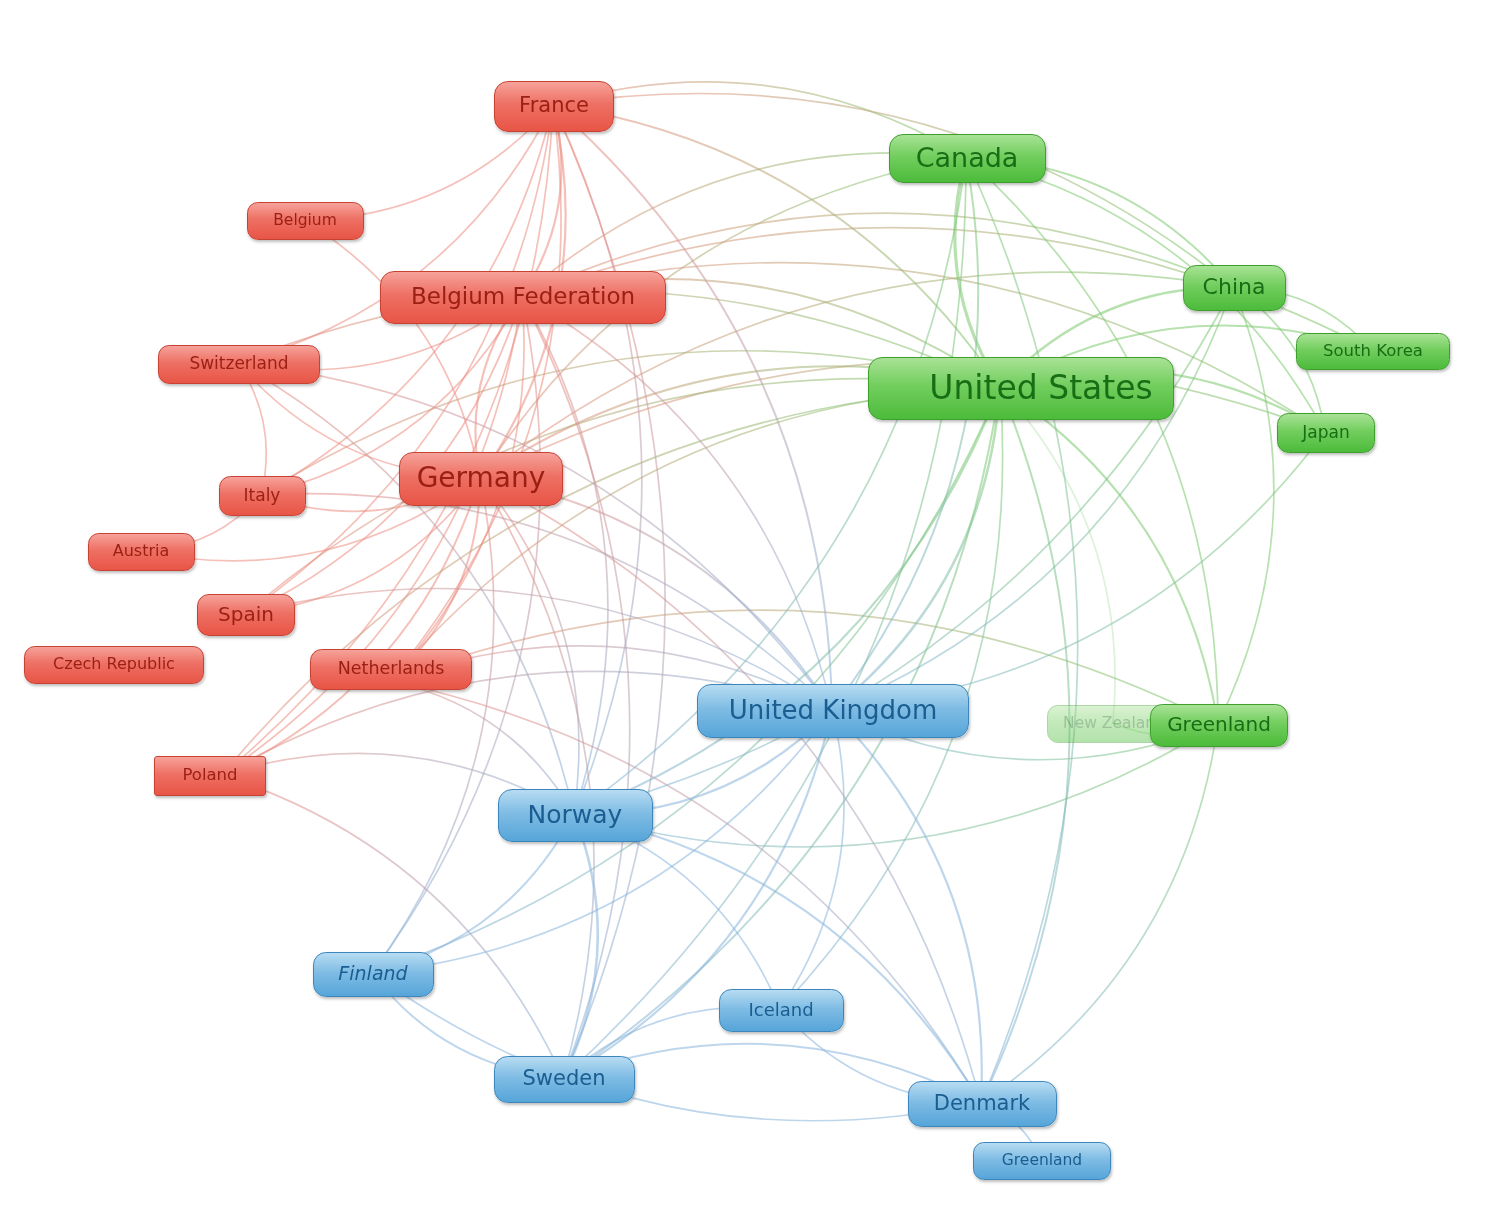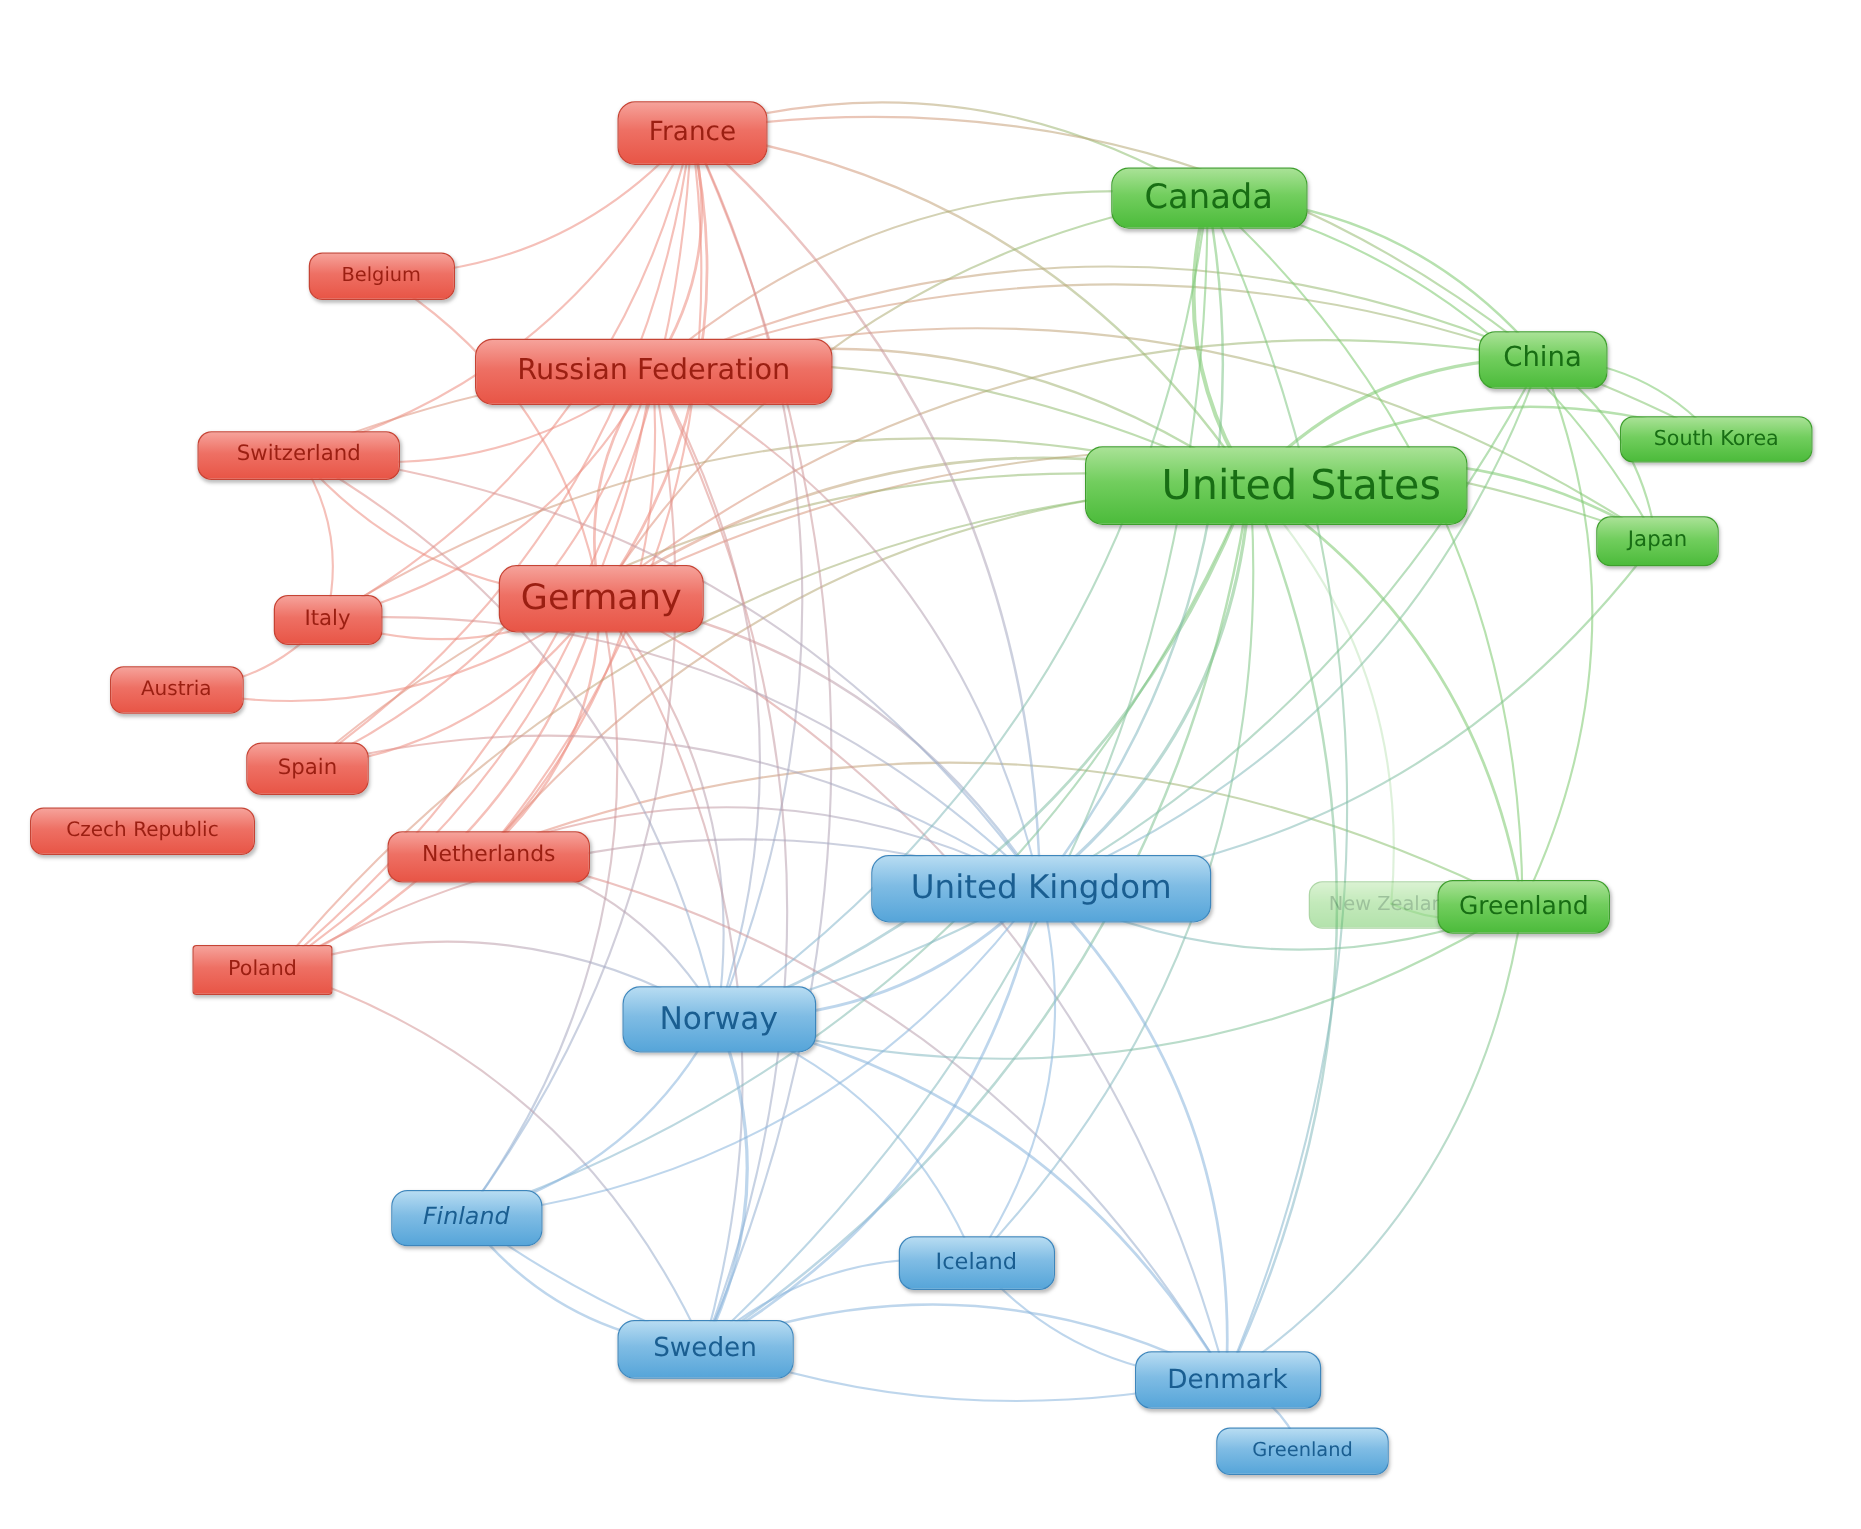--- a/index.html
+++ b/index.html
@@ -365,32 +365,32 @@
       <path d="M 563 1054 Q 444.4 1043.52 372 949" fill="none" stroke="#88B4DC" stroke-width="2" stroke-opacity="0.55" stroke-linecap="round"></path>
       <path d="M 563 1054 Q 656.32 971.76 780 985" fill="none" stroke="#88B4DC" stroke-width="1.7" stroke-opacity="0.55" stroke-linecap="round"></path>
       <path d="M 981 1079 Q 859.82 1076.22 780 985" fill="none" stroke="#88B4DC" stroke-width="1.7" stroke-opacity="0.55" stroke-linecap="round"></path>
       <path d="M 981 1079 Q 647.9 1147.98 372 949" fill="none" stroke="#88B4DC" stroke-width="1.7" stroke-opacity="0.55" stroke-linecap="round"></path>
       <path d="M 981 1079 Q 1023.54 1094.3 1041 1136" fill="none" stroke="#88B4DC" stroke-width="1.8" stroke-opacity="0.55" stroke-linecap="round"></path>
     </svg>
   <div>
       <div class="node red" style="left: 494px; top: 56.5px; width: 118px; height: 49px; line-height: 47px; font-size: 21px; border-radius: 14px;">France</div>
       <div class="node green" style="left: 888.5px; top: 109.5px; width: 155px; height: 47px; line-height: 45px; font-size: 27px; border-radius: 14px;">Canada</div>
       <div class="node red" style="left: 246.5px; top: 178px; width: 115px; height: 36px; line-height: 34px; font-size: 15.5px; border-radius: 10.8px;">Belgium</div>
-      <div class="node red" style="left: 380px; top: 246.5px; width: 284px; height: 51px; line-height: 49px; font-size: 23px; border-radius: 14px;">Russian Federation</div>
+      <div class="node red" style="left: 380px; top: 246.5px; width: 284px; height: 51px; line-height: 49px; font-size: 23px; border-radius: 14px;">Belgium Federation</div>
       <div class="node green" style="left: 1182.5px; top: 241px; width: 101px; height: 44px; line-height: 42px; font-size: 22px; border-radius: 13.2px;">China</div>
       <div class="node red" style="left: 158px; top: 320.5px; width: 160px; height: 37px; line-height: 35px; font-size: 17px; border-radius: 11.1px;">Switzerland</div>
       <div class="node green" style="left: 1296px; top: 308.5px; width: 152px; height: 35px; line-height: 33px; font-size: 16.5px; border-radius: 10.5px;">South Korea</div>
       <div class="node green" style="left: 868px; top: 332.5px; width: 264px; height: 61px; line-height: 59px; font-size: 33px; border-radius: 14px; padding-left: 40px;">United States</div>
       <div class="node green" style="left: 1277px; top: 389px; width: 96px; height: 38px; line-height: 36px; font-size: 17px; border-radius: 11.4px;">Japan</div>
       <div class="node red" style="left: 399px; top: 428px; width: 162px; height: 52px; line-height: 50px; font-size: 28px; border-radius: 14px;">Germany</div>
       <div class="node red" style="left: 218.5px; top: 452px; width: 85px; height: 38px; line-height: 36px; font-size: 17px; border-radius: 11.4px;">Italy</div>
       <div class="node red" style="left: 87.5px; top: 509px; width: 105px; height: 36px; line-height: 34px; font-size: 16px; border-radius: 10.8px;">Austria</div>
-      <div class="node red" style="left: 197px; top: 570px; width: 96px; height: 40px; line-height: 38px; font-size: 17px; border-radius: 12px;">Spain</div>
+      <div class="node red" style="left: 197px; top: 570px; width: 96px; height: 40px; line-height: 38px; font-size: 20px; border-radius: 12px;">Spain</div>
       <div class="node red" style="left: 24px; top: 622px; width: 178px; height: 36px; line-height: 34px; font-size: 16px; border-radius: 10.8px;">Czech Republic</div>
-      <div class="node red" style="left: 310px; top: 641px; width: 160px; height: 39px; line-height: 37px; font-size: 17.5px; border-radius: 11.7px;">Netherlands</div>
+      <div class="node red" style="left: 310px; top: 625px; width: 160px; height: 39px; line-height: 37px; font-size: 17.5px; border-radius: 11.7px;">Netherlands</div>
       <div class="node blue" style="left: 697px; top: 660px; width: 270px; height: 52px; line-height: 50px; font-size: 26px; border-radius: 14px;">United Kingdom</div>
       <div class="node green faded" style="left: 1046.5px; top: 681px; width: 133px; height: 36px; line-height: 34px; font-size: 15.5px; border-radius: 10.8px;">New Zealand</div>
       <div class="node green" style="left: 1150px; top: 679.5px; width: 136px; height: 41px; line-height: 39px; font-size: 20px; border-radius: 12.3px;">Greenland</div>
       <div class="node red" style="left: 154px; top: 732px; width: 110px; height: 38px; line-height: 36px; font-size: 16.5px; border-radius: 3px;">Poland</div>
       <div class="node blue" style="left: 497.5px; top: 764.5px; width: 153px; height: 51px; line-height: 49px; font-size: 25px; border-radius: 14px;">Norway</div>
       <div class="node blue" style="left: 312.5px; top: 927.5px; width: 119px; height: 43px; line-height: 41px; font-size: 19px; border-radius: 12.9px; font-style: italic;">Finland</div>
       <div class="node blue" style="left: 718.5px; top: 964.5px; width: 123px; height: 41px; line-height: 39px; font-size: 18px; border-radius: 12.3px;">Iceland</div>
       <div class="node blue" style="left: 493.5px; top: 1031.5px; width: 139px; height: 45px; line-height: 43px; font-size: 21px; border-radius: 13.5px;">Sweden</div>
       <div class="node blue" style="left: 907.5px; top: 1057px; width: 147px; height: 44px; line-height: 42px; font-size: 21px; border-radius: 13.2px;">Denmark</div>
       <div class="node blue" style="left: 973px; top: 1118px; width: 136px; height: 36px; line-height: 34px; font-size: 15.5px; border-radius: 10.8px;">Greenland</div>

